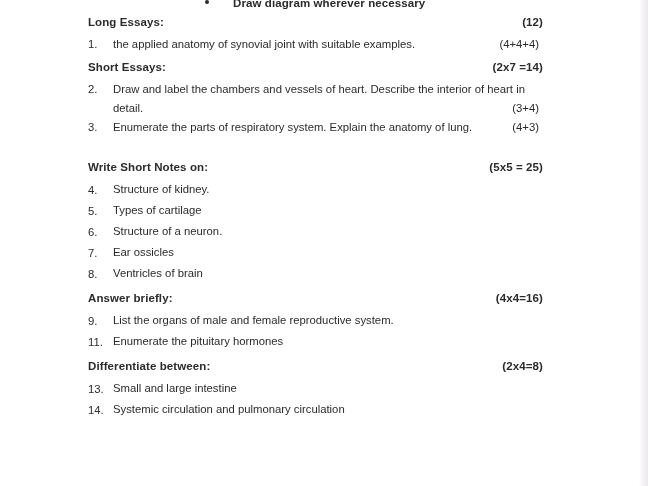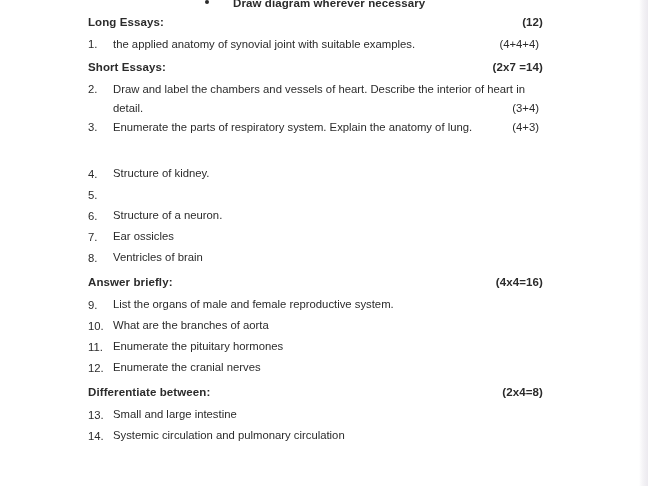--- a/index.html
+++ b/index.html
@@ -176,29 +176,34 @@
       <span class="body">
         <span class="row">
           <span>Enumerate the parts of respiratory system. Explain the anatomy of lung.</span>
           <span class="marks">(4+3)</span>
         </span>
       </span>
     </div>
 
     <div class="spacer-lg"></div>
 
+    <div class="section-head">
+      <span>Write Short Notes on:</span>
+      <span class="marks">(5x5 = 25)</span>
+    </div>
     <div class="spacer-sm"></div>
 
     <div class="tight">
       <div class="q">
         <span class="num">4.</span>
         <span class="body q-plain">Structure of kidney.</span>
       </div>
       <div class="q">
         <span class="num">5.</span>
+        <span class="body q-plain">Types of cartilage</span>
       </div>
       <div class="q">
         <span class="num">6.</span>
         <span class="body q-plain">Structure of a neuron.</span>
       </div>
       <div class="q">
         <span class="num">7.</span>
         <span class="body q-plain">Ear ossicles</span>
       </div>
       <div class="q">
@@ -214,31 +219,23 @@
       <span class="marks">(4x4=16)</span>
     </div>
     <div class="spacer-sm"></div>
 
     <div class="tight">
       <div class="q">
         <span class="num">9.</span>
         <span class="body q-plain">List the organs of male and female reproductive system.</span>
       </div>
       <div class="q">
-        <span class="num">10.</span>
-        <span class="body q-plain">What are the branches of aorta</span>
-      </div>
-      <div class="q">
         <span class="num">11.</span>
         <span class="body q-plain">Enumerate the pituitary hormones</span>
       </div>
-      <div class="q">
-        <span class="num">12.</span>
-        <span class="body q-plain">Enumerate the cranial nerves</span>
-      </div>
     </div>
 
     <div class="spacer-sm"></div>
 
     <div class="section-head">
       <span>Differentiate between:</span>
       <span class="marks">(2x4=8)</span>
     </div>
     <div class="spacer-sm"></div>
 

